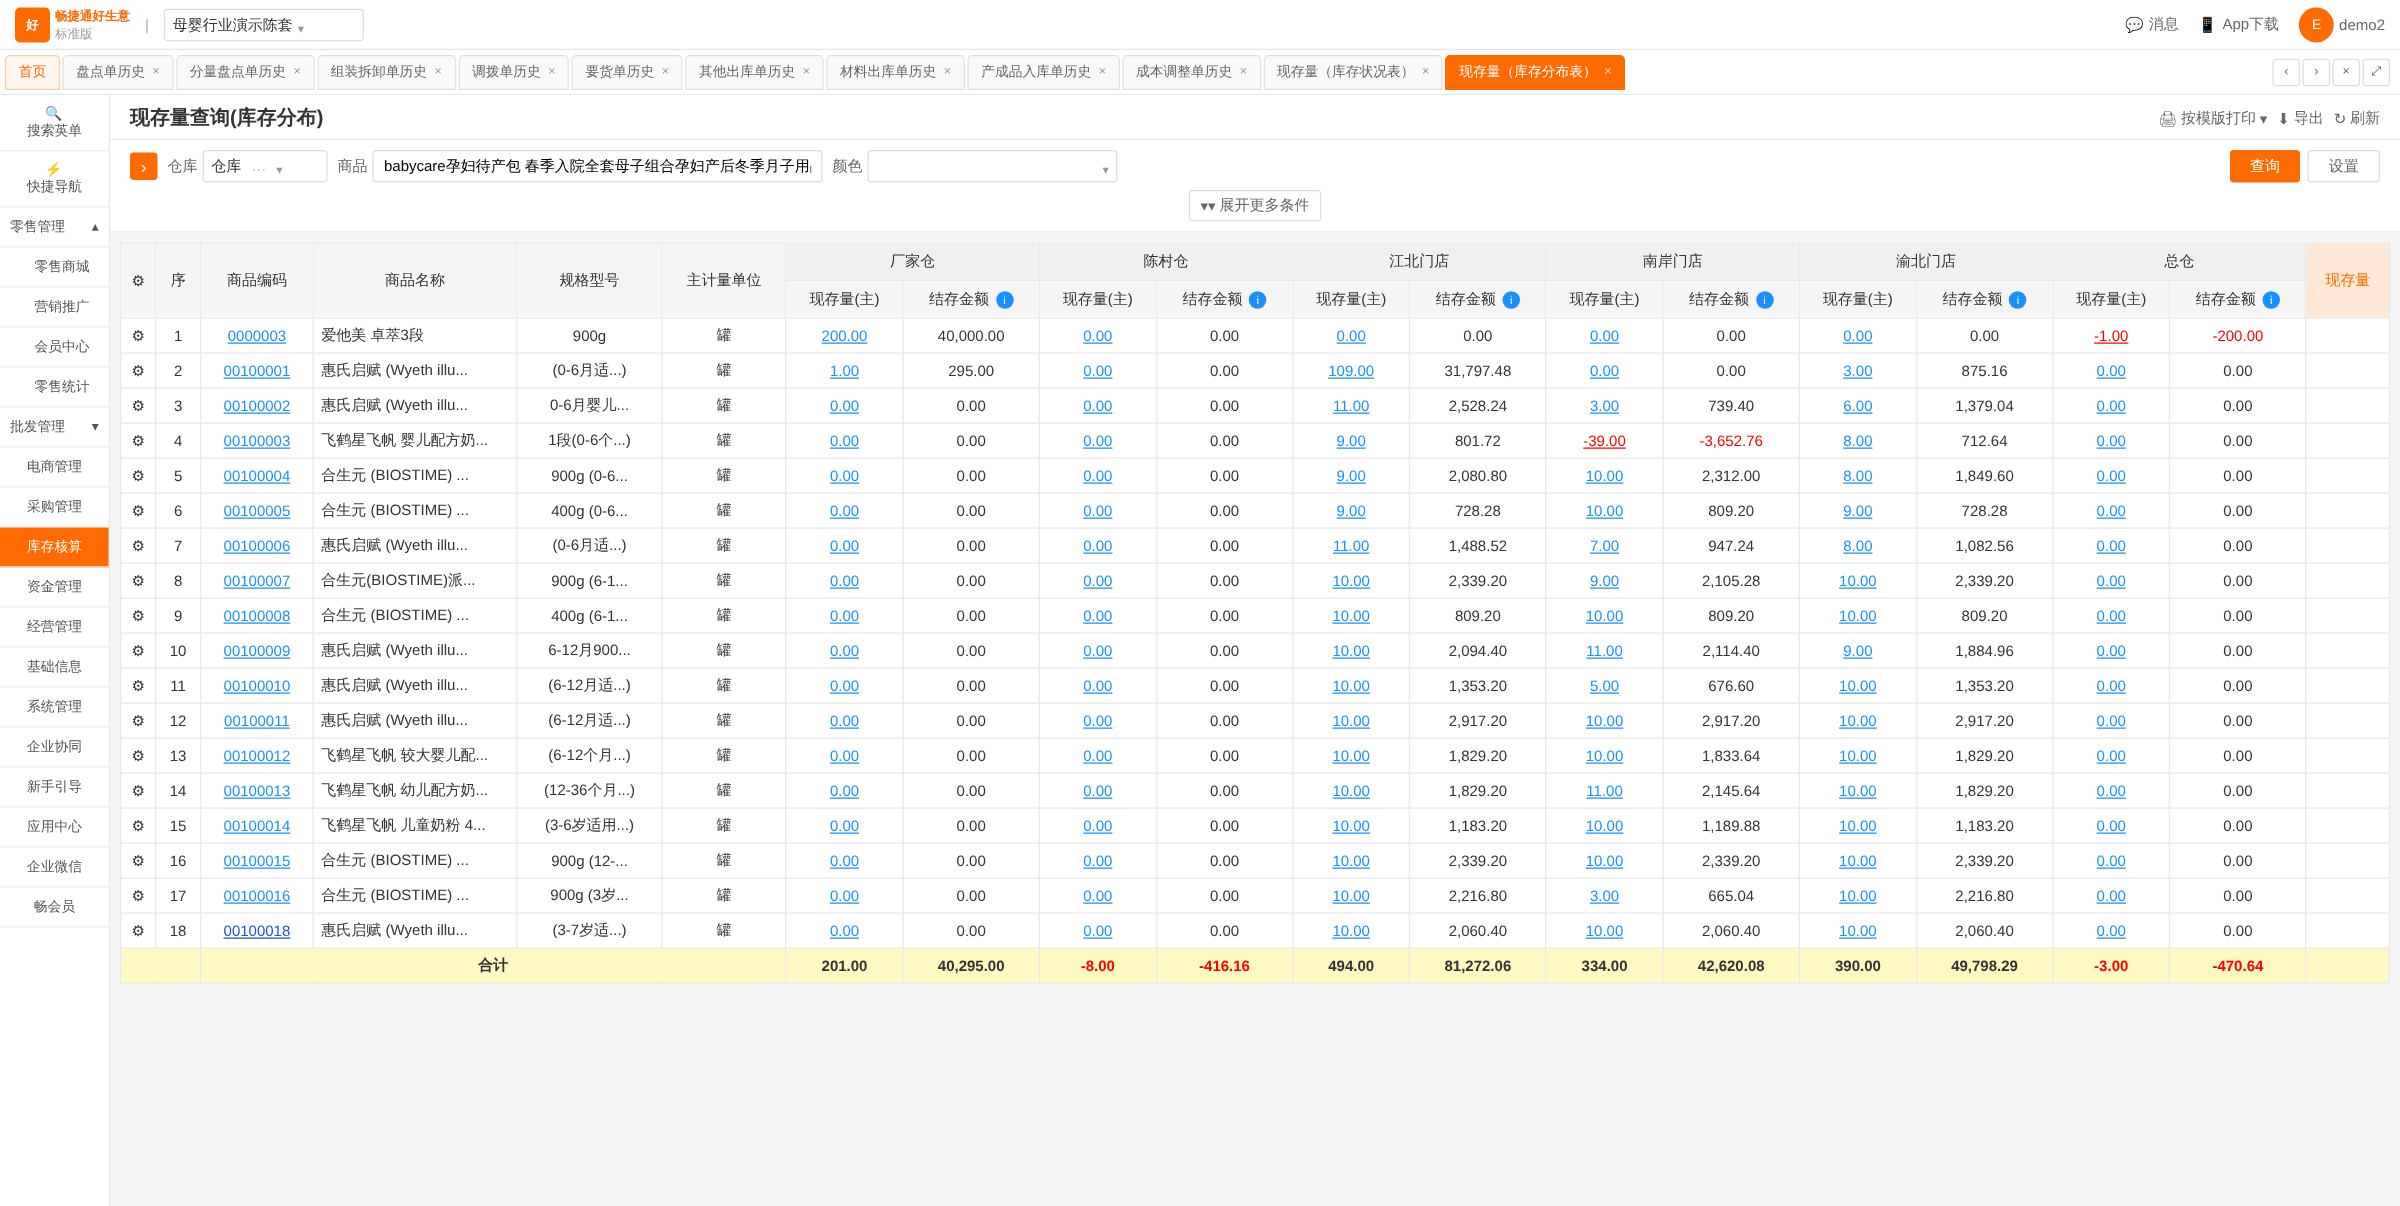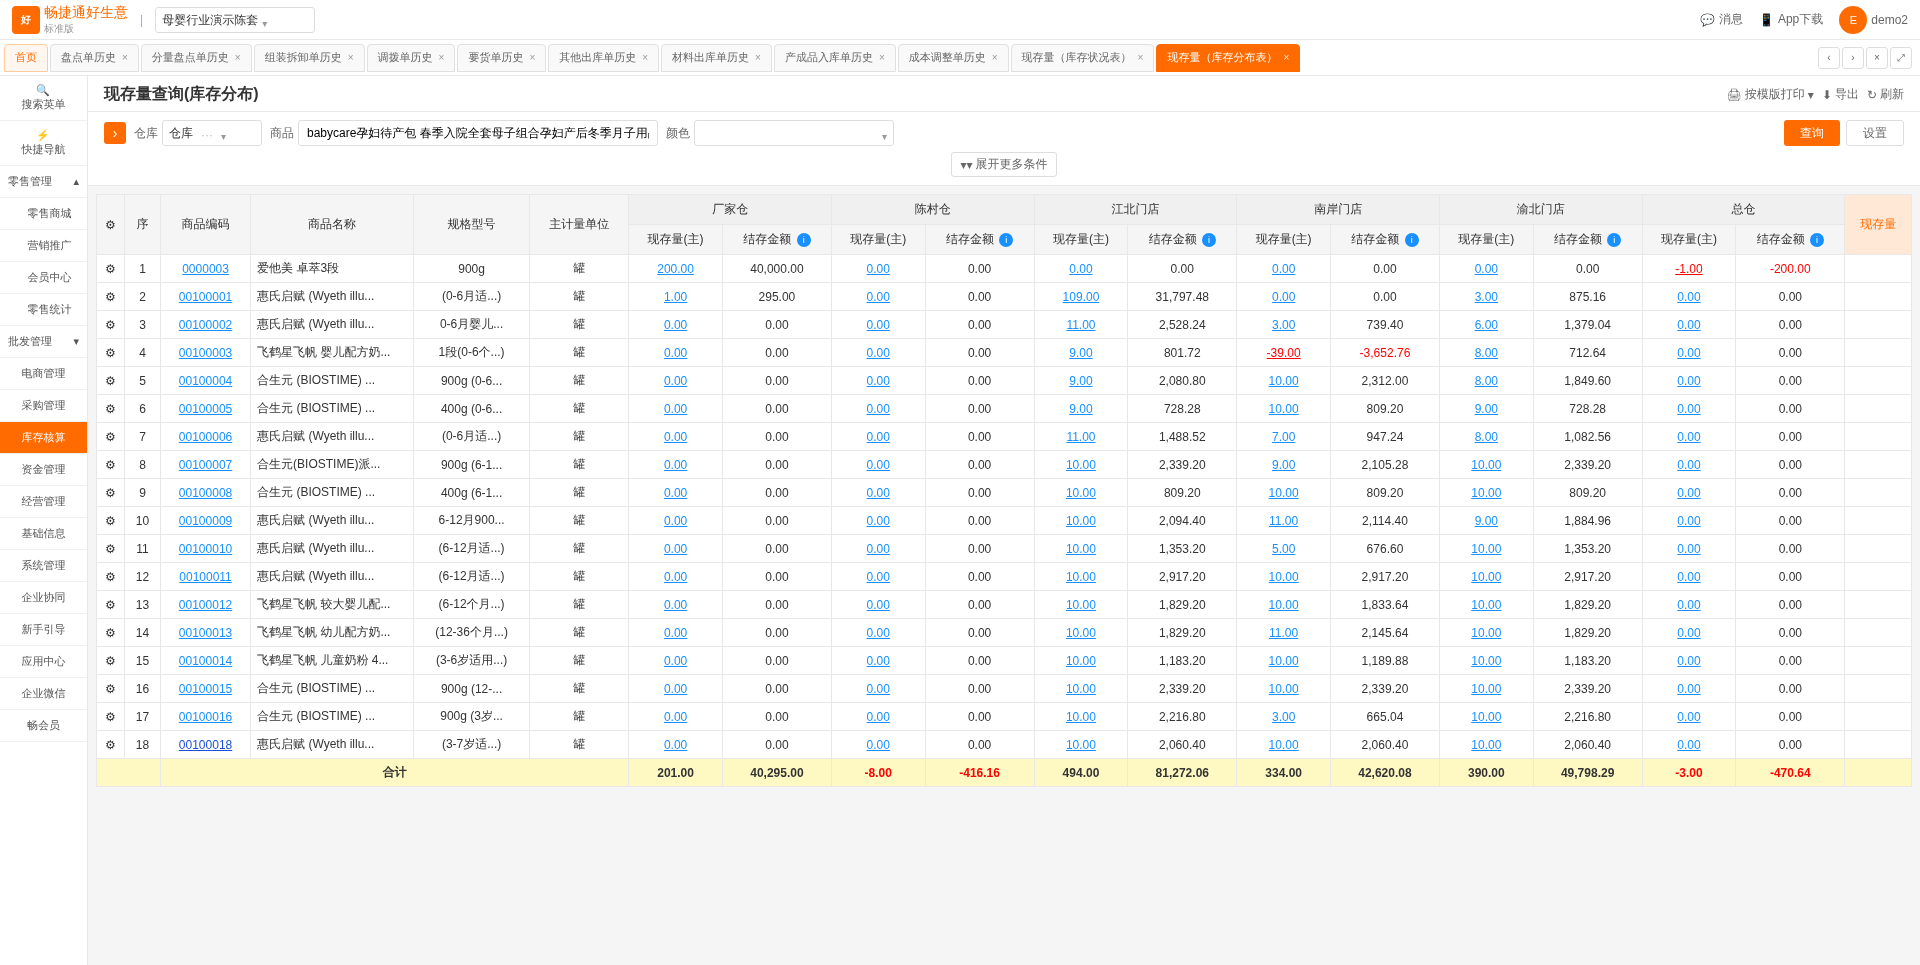--- a/index.html
+++ b/index.html
@@ -80,21 +80,21 @@
     .info-icon { display: inline-flex; width: 14px; height: 14px; border-radius: 50%; background: #1890ff; color: white; align-items: center; justify-content: center; font-size: 9px; cursor: pointer; margin-left: 2px; }
   </style>
 </head>
 <body>
 
 <div class="top-bar">
   <div class="top-bar-left">
     <div class="logo-area">
       <div class="logo-icon">好</div>
       <div>
-        <div style="font-size:14px;color:#ff6b00;font-weight:normal;">畅捷通好生意</div>
+        <div style="font-size:10px;color:#ff6b00;font-weight:bold;">畅捷通好生意</div>
         <div style="font-size:10px;color:#999;">标准版</div>
       </div>
     </div>
     <div style="color:#aaa;margin:0 4px;">|</div>
     <div class="dropdown-select" style="min-width:160px;">
       <span>母婴行业演示陈套</span>
       <span class="dd-arrow">▾</span>
     </div>
   </div>
   <div class="top-bar-right">

